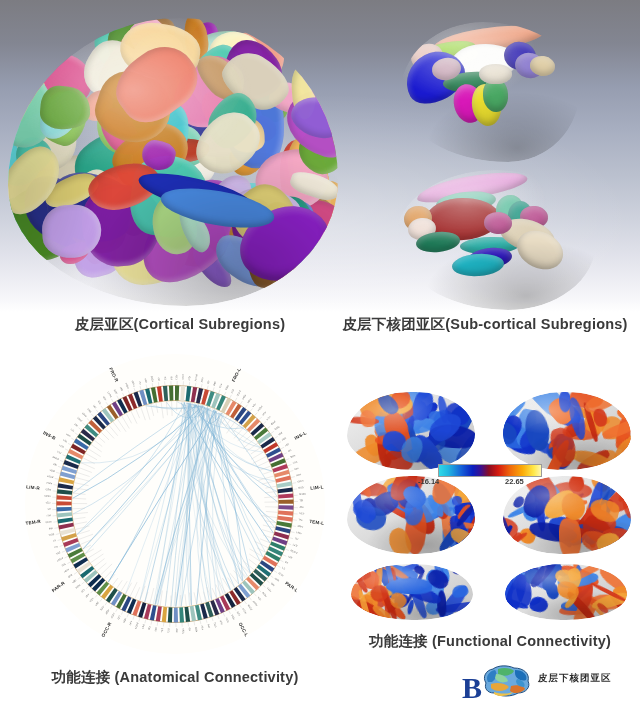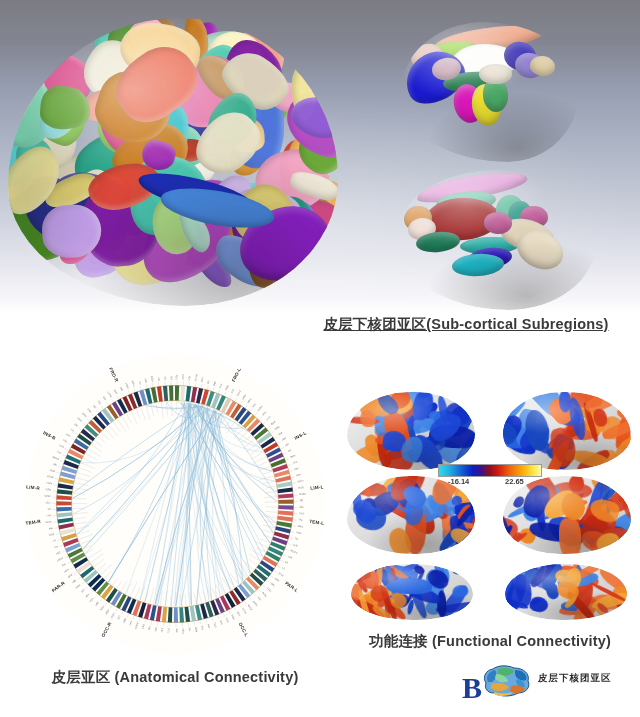--- a/index.html
+++ b/index.html
@@ -250,20 +250,23 @@
         <div class="blob" style="left:262.1px;top:190.2px;width:33.5px;height:25.4px;background:#c9a8ee;border-radius:56% 42% 69% 49% / 49% 56% 42% 69%;transform:rotate(117deg);box-shadow:inset 0 -3px 6px rgba(0,0,0,.18),inset 0 3px 5px rgba(255,255,255,.30);opacity:.97;"></div>
         <div class="blob" style="left:272.2px;top:233.0px;width:53.4px;height:25.6px;background:#4ec8b0;border-radius:62% 41% 57% 66% / 66% 62% 41% 57%;transform:rotate(133deg);box-shadow:inset 0 -3px 6px rgba(0,0,0,.18),inset 0 3px 5px rgba(255,255,255,.30);opacity:.97;"></div>
         <div class="blob" style="left:263.6px;top:248.7px;width:33.9px;height:26.0px;background:#a87a45;border-radius:50% 55% 70% 50% / 50% 50% 55% 70%;transform:rotate(150deg);box-shadow:inset 0 -3px 6px rgba(0,0,0,.18),inset 0 3px 5px rgba(255,255,255,.30);opacity:.97;"></div>
         <div class="blob" style="left:223.7px;top:167.5px;width:61.1px;height:54.1px;background:#e6d77a;border-radius:51% 48% 68% 45% / 45% 51% 48% 68%;transform:rotate(153deg);box-shadow:inset 0 -3px 6px rgba(0,0,0,.18),inset 0 3px 5px rgba(255,255,255,.30);opacity:.97;"></div>
         <div class="blob" style="left:230.99999999999997px;top:190.08px;width:92px;height:72px;background:#8e24c9;border-radius:50% 46% 48% 52% / 52% 50% 50% 48%;transform:rotate(-18deg);box-shadow:inset 0 -6px 10px rgba(0,0,0,.28),inset 0 4px 7px rgba(255,255,255,.22);"></div>
         <div class="blob" style="left:128.70000000000002px;top:161.28000000000003px;width:120px;height:30px;background:#1f2fb0;border-radius:50%;transform:rotate(14deg);box-shadow:inset 0 -3px 6px rgba(0,0,0,.25);"></div>
         <div class="blob" style="left:151.8px;top:172.79999999999998px;width:115px;height:34px;background:#4d8ce0;border-radius:50%;transform:rotate(10deg);box-shadow:inset 0 -3px 6px rgba(0,0,0,.22);"></div>
       </div>
   </div>
 
+  <div class="caption" style="left:0px;top:315px;width:360px;">
+    <span>皮层亚区(Cortical Subregions)</span>
+  </div>
 
   <div class="brainwrap" style="left:390px;top:22px;width:230px;height:285px;">
     <div class="sub-hull" id="subA" style="left:10px;top:0px;width:180px;height:140px;
          border-radius:46% 54% 40% 60% / 52% 48% 52% 48%;">
         <div class="blob" style="left:18%;top:4%;width:62%;height:16%;background:#f0a98c;border-radius:48% 52% 46% 54% / 60% 55% 45% 40%;transform:rotate(-8deg);box-shadow:inset 0 -3px 7px rgba(0,0,0,.25),inset 0 3px 6px rgba(255,255,255,.30);"></div>
         <div class="blob" style="left:12%;top:14%;width:30%;height:12%;background:#9ad642;border-radius:50%;transform:rotate(-10deg);box-shadow:inset 0 -3px 7px rgba(0,0,0,.25),inset 0 3px 6px rgba(255,255,255,.30);"></div>
         <div class="blob" style="left:28%;top:16%;width:38%;height:26%;background:#fdfdfb;border-radius:46% 54% 50% 46% / 56% 50% 50% 44%;transform:rotate(-4deg);box-shadow:inset 0 -3px 7px rgba(0,0,0,.25),inset 0 3px 6px rgba(255,255,255,.30);"></div>
         <div class="blob" style="left:58%;top:14%;width:18%;height:20%;background:#3a2fb5;border-radius:50%;transform:rotate(10deg);box-shadow:inset 0 -3px 7px rgba(0,0,0,.25),inset 0 3px 6px rgba(255,255,255,.30);"></div>
         <div class="blob" style="left:64%;top:22%;width:16%;height:18%;background:#8f7fd0;border-radius:50%;transform:rotate(12deg);box-shadow:inset 0 -3px 7px rgba(0,0,0,.25),inset 0 3px 6px rgba(255,255,255,.30);"></div>
         <div class="blob" style="left:72%;top:24%;width:14%;height:14%;background:#e0cfa8;border-radius:50%;transform:rotate(8deg);box-shadow:inset 0 -3px 7px rgba(0,0,0,.25),inset 0 3px 6px rgba(255,255,255,.30);"></div>
@@ -290,21 +293,21 @@
         <div class="blob" style="left:10%;top:44%;width:22%;height:14%;background:#1f7a58;border-radius:50%;transform:rotate(-6deg);box-shadow:inset 0 -3px 7px rgba(0,0,0,.25),inset 0 3px 6px rgba(255,255,255,.30);"></div>
         <div class="blob" style="left:32%;top:48%;width:30%;height:12%;background:#2fb0a8;border-radius:50%;transform:rotate(-2deg);box-shadow:inset 0 -3px 7px rgba(0,0,0,.25),inset 0 3px 6px rgba(255,255,255,.30);"></div>
         <div class="blob" style="left:36%;top:56%;width:22%;height:14%;background:#2f18c0;border-radius:50%;transform:rotate(-6deg);box-shadow:inset 0 -3px 7px rgba(0,0,0,.25),inset 0 3px 6px rgba(255,255,255,.30);"></div>
         <div class="blob" style="left:28%;top:60%;width:26%;height:16%;background:#1fb8c8;border-radius:50%;transform:rotate(-4deg);box-shadow:inset 0 -3px 7px rgba(0,0,0,.25),inset 0 3px 6px rgba(255,255,255,.30);"></div>
         <div class="blob" style="left:52%;top:36%;width:28%;height:22%;background:#ded2b8;border-radius:50% 50% 46% 54% / 58% 52% 48% 42%;transform:rotate(18deg);box-shadow:inset 0 -3px 7px rgba(0,0,0,.25),inset 0 3px 6px rgba(255,255,255,.30);"></div>
         <div class="blob" style="left:60%;top:44%;width:24%;height:26%;background:#e8dcc4;border-radius:50%;transform:rotate(26deg);box-shadow:inset 0 -3px 7px rgba(0,0,0,.25),inset 0 3px 6px rgba(255,255,255,.30);"></div>
         <div class="blob" style="left:44%;top:30%;width:14%;height:16%;background:#b84a8c;border-radius:50%;transform:rotate(4deg);box-shadow:inset 0 -3px 7px rgba(0,0,0,.25),inset 0 3px 6px rgba(255,255,255,.30);"></div>
       </div>
   </div>
 
-  <div class="caption" style="left:311px;top:315px;width:310px;text-decoration:underline;">
+  <div class="caption" style="left:330px;top:315px;width:310px;">
     <span>皮层下核团亚区(Sub-cortical Subregions)</span>
   </div>
 
   <div class="circos" style="left:10px;top:352px;width:330px;height:308px;">
     <svg viewBox="0 0 330 308" width="330" height="308">
       <defs>
         <clipPath id="cg-clip">
             <circle cx="165" cy="152" r="152"></circle>
           </clipPath>
       </defs>
@@ -904,21 +907,21 @@
           <text class="grp-label" x="23.4" y="171.9" text-anchor="middle" transform="rotate(352.0 23.4 171.9)">TEM-R</text>
           <text class="grp-label" x="280.7" y="236.1" text-anchor="middle" transform="rotate(36.0 280.7 236.1)">PAR-L</text>
           <text class="grp-label" x="49.3" y="236.1" text-anchor="middle" transform="rotate(324.0 49.3 236.1)">PAR-R</text>
           <text class="grp-label" x="232.1" y="278.3" text-anchor="middle" transform="rotate(62.0 232.1 278.3)">OCC-L</text>
           <text class="grp-label" x="97.9" y="278.3" text-anchor="middle" transform="rotate(298.0 97.9 278.3)">OCC-R</text>
         </g>
     </svg>
   </div>
 
   <div class="caption" style="left:0px;top:668px;width:350px;">
-    <span>皮层亚区 (Anatomical Connectivity)</span>
+    <span>功能连接 (Anatomical Connectivity)</span>
   </div>
 
   <div class="fc-grid" style="left:345px;top:392px;width:290px;height:235px;">
 
     <div class="fc-brain" style="left:2px;top:0px;width:128px;height:78px;border-radius:50% 46% 44% 52% / 56% 54% 46% 44%;">
       <div class="base"></div>
         <div class="patches" style="position: absolute; inset: 0px; border-radius: inherit; overflow: hidden;">
           <div class="patch" style="left:39.8%;top:26.5%;width:34.8%;height:16.0%;background:#1030c8;border-radius:48% 62% 36% 38%;transform:rotate(137deg);opacity:1.00;"></div>
           <div class="patch" style="left:22.1%;top:41.5%;width:13.2%;height:19.2%;background:#f07030;border-radius:54% 53% 40% 46%;transform:rotate(162deg);opacity:0.82;"></div>
           <div class="patch" style="left:72.1%;top:62.4%;width:16.8%;height:26.7%;background:#3f86e8;border-radius:65% 58% 37% 61%;transform:rotate(25deg);opacity:0.85;"></div>
@@ -1230,21 +1233,21 @@
           <div class="patch" style="left:68.6%;top:45.8%;width:31.8%;height:7.7%;background:#d43a1c;border-radius:61% 41% 44% 65%;transform:rotate(27deg);opacity:0.96;"></div>
           <div class="patch" style="left:16.0%;top:4.3%;width:32.0%;height:19.6%;background:#0b1fa8;border-radius:48% 42% 45% 46%;transform:rotate(131deg);opacity:0.86;"></div>
           <div class="patch" style="left:-8.4%;top:8.7%;width:17.7%;height:25.7%;background:#1f4ad8;border-radius:47% 50% 59% 54%;transform:rotate(143deg);opacity:0.86;"></div>
         </div>
         <div class="shade"></div>
     </div>
 
     <div class="cbar" style="left:93px;top:72px;width:102px;height:11px;">
       <div class="bar"></div>
     </div>
-    <div class="cbar-val" style="left:103px;top:85px;text-align:center;">-16.14</div>
+    <div class="cbar-val" style="left:73px;top:85px;text-align:center;">-16.14</div>
     <div class="cbar-val" style="left:160px;top:85px;">22.65</div>
   </div>
 
   <div class="caption" style="left:340px;top:632px;width:300px;">
     <span>功能连接 (Functional Connectivity)</span>
   </div>
 
   <div class="logo" style="left:462px;top:665px;width:175px;height:48px;">
 
     <div class="bigB" style="left:0px;top:8px;">B</div>

